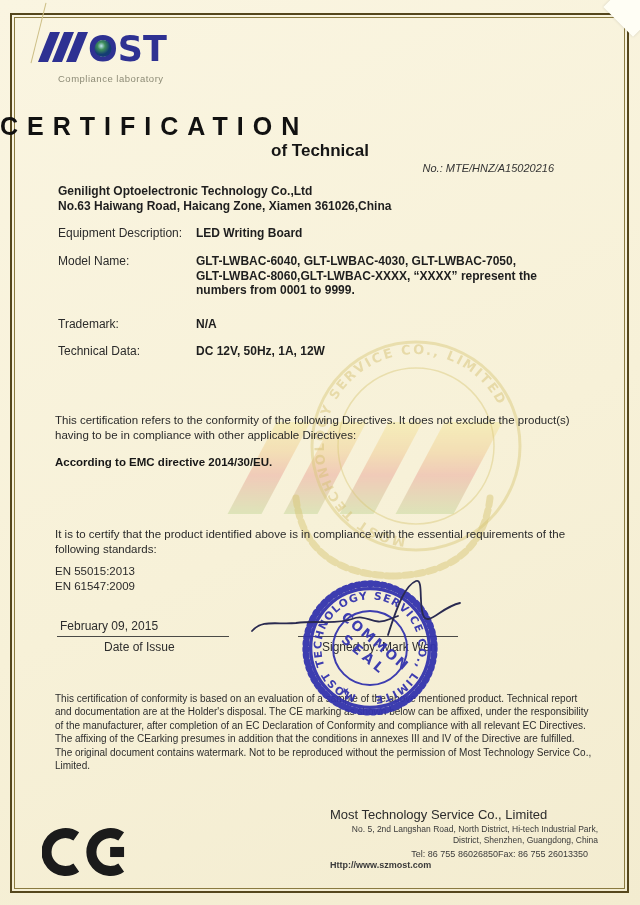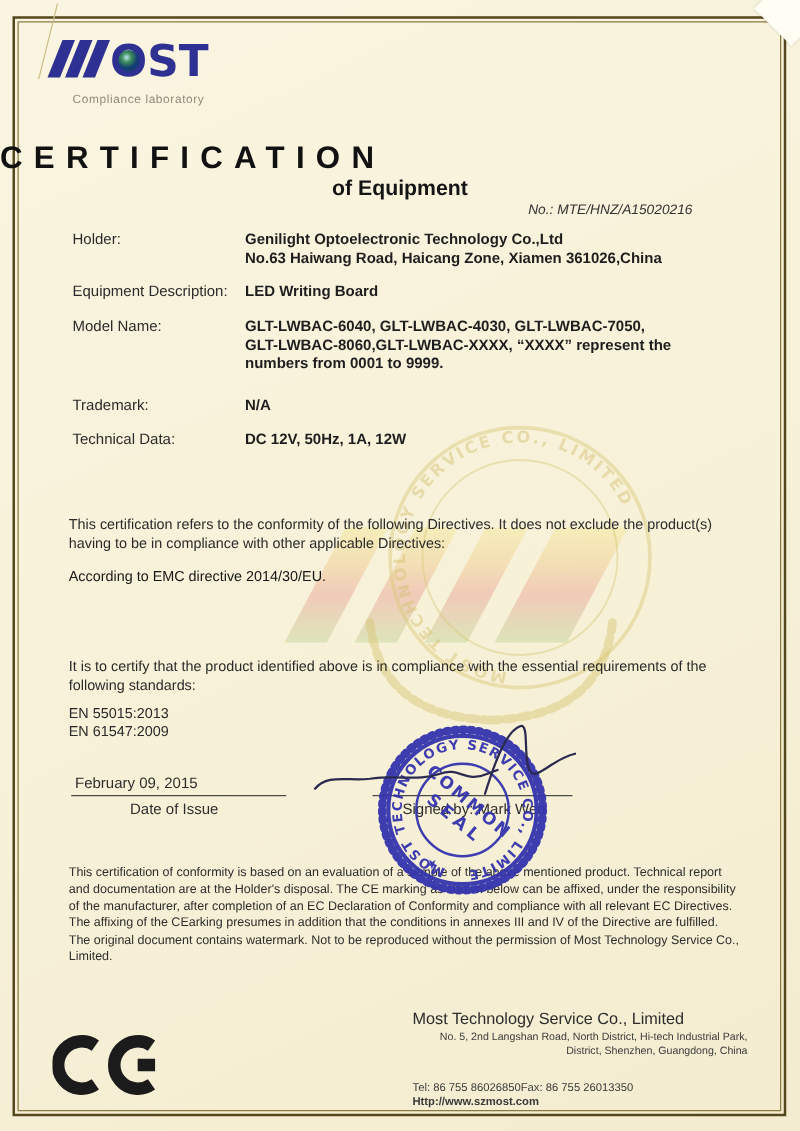--- a/index.html
+++ b/index.html
@@ -32,21 +32,21 @@
   .subtitle{position:absolute;left:0;right:0;top:141px;text-align:center;
     font-size:17px;font-weight:bold;color:#151515;}
   .cert-no{position:absolute;right:86px;top:162px;font-size:11px;color:#333;font-style:italic;}
 
   
   .field{position:absolute;left:58px;right:46px;display:flex;}
   .flabel{flex:none;width:138px;font-size:12px;color:#2b2b2b;}
   .fvalue{font-size:12px;font-weight:bold;white-space:pre-line;line-height:14.5px;color:#1e1e1e;}
 
   .para{position:absolute;left:55px;right:46px;font-size:11.5px;line-height:14.5px;color:#2a2a2a;margin-top:24px;}
-  .para.bold{font-weight:normal;color:#171717;}
+  .para.bold{font-weight:bold;color:#171717;}
   .standards{white-space:pre-line;line-height:15px;}
 
   
   .rule{position:absolute;height:0;border-top:1.5px solid #4a4a46;}
   .date-text{position:absolute;left:60px;top:619px;font-size:12px;}
   .date-label{position:absolute;left:60px;top:640px;font-size:12px;margin-left:44px;}
   .signed-label{position:absolute;left:322px;top:640px;font-size:12px;}
 
   .seal{position:absolute;left:297px;top:575px;opacity:.95;z-index:4;}
   .signature{position:absolute;left:248px;top:573px;z-index:5;}
@@ -54,22 +54,22 @@
   
   .disclaimer{position:absolute;left:55px;right:46px;top:692px;
     font-size:10px;line-height:13.4px;color:#2d2d2d;}
   .disclaimer div{margin:0;}
 
   
   .ce{position:absolute;left:42px;top:819px;}
   .company{position:absolute;left:330px;top:807px;width:268px;}
   .company-name{font-size:13px;color:#2c2c2c;margin-bottom:2px;}
   .company-addr{font-size:8.5px;line-height:10.5px;color:#3a3a3a;text-align:right;}
-  .telfax{display:flex;justify-content:flex-start;width:258px;
-    font-size:9px;color:#3a3a3a;margin-top:20px;}
+  .telfax{display:flex;justify-content:flex-end;width:258px;
+    font-size:9px;color:#3a3a3a;margin-top:4px;}
   .web{font-size:9px;color:#3a3a3a;margin-top:1px;font-weight:bold;}
 
   
   .wm-stripes{position:absolute;left:252px;top:422px;width:230px;height:92px;
     opacity:.28;z-index:0;display:flex;}
   .wm-stripe{width:34px;height:92px;margin-right:22px;transform:skewX(-28deg);
     background:linear-gradient(180deg,#f2e56d 0%,#eab05c 32%,#e06a68 58%,#9ec46a 100%);}
   .wm-stripe.wide{width:58px;margin-right:0;}
   .wm-ring{position:absolute;left:298px;top:328px;opacity:.45;z-index:0;}
   .wm-wreath{position:absolute;left:288px;top:492px;opacity:.5;z-index:0;}
@@ -123,25 +123,24 @@
           <polygon points="16,36 28,6 38,6 26,36"></polygon>
           <polygon points="30,36 42,6 52,6 40,36"></polygon>
         </g>
         <text x="52" y="35" font-size="35" font-weight="bold" fill="#2e3192" font-family="DejaVu Sans, sans-serif" letter-spacing="0">OST</text>
         <circle cx="67" cy="22.5" r="8.5" fill="url(#globe)"></circle>
       </svg>
       <div class="logo-sub">Compliance laboratory</div>
     </div>
 
     <div class="title">CERTIFICATION</div>
-    <div class="subtitle">of Equipment</div>
+    <div class="subtitle">of Technical</div>
     <div class="cert-no">No.: MTE/HNZ/A15020216</div>
 
     <div class="field" style="top:184px">
-      <div class="flabel">Holder:</div>
       <div class="fvalue">Genilight Optoelectronic Technology Co.,Ltd
 No.63 Haiwang Road, Haicang Zone, Xiamen 361026,China</div>
     </div>
     <div class="field" style="top:226px">
       <div class="flabel">Equipment Description:</div>
       <div class="fvalue">LED Writing Board</div>
     </div>
     <div class="field" style="top:254px">
       <div class="flabel">Model Name:</div>
       <div class="fvalue">GLT-LWBAC-6040, GLT-LWBAC-4030, GLT-LWBAC-7050,

